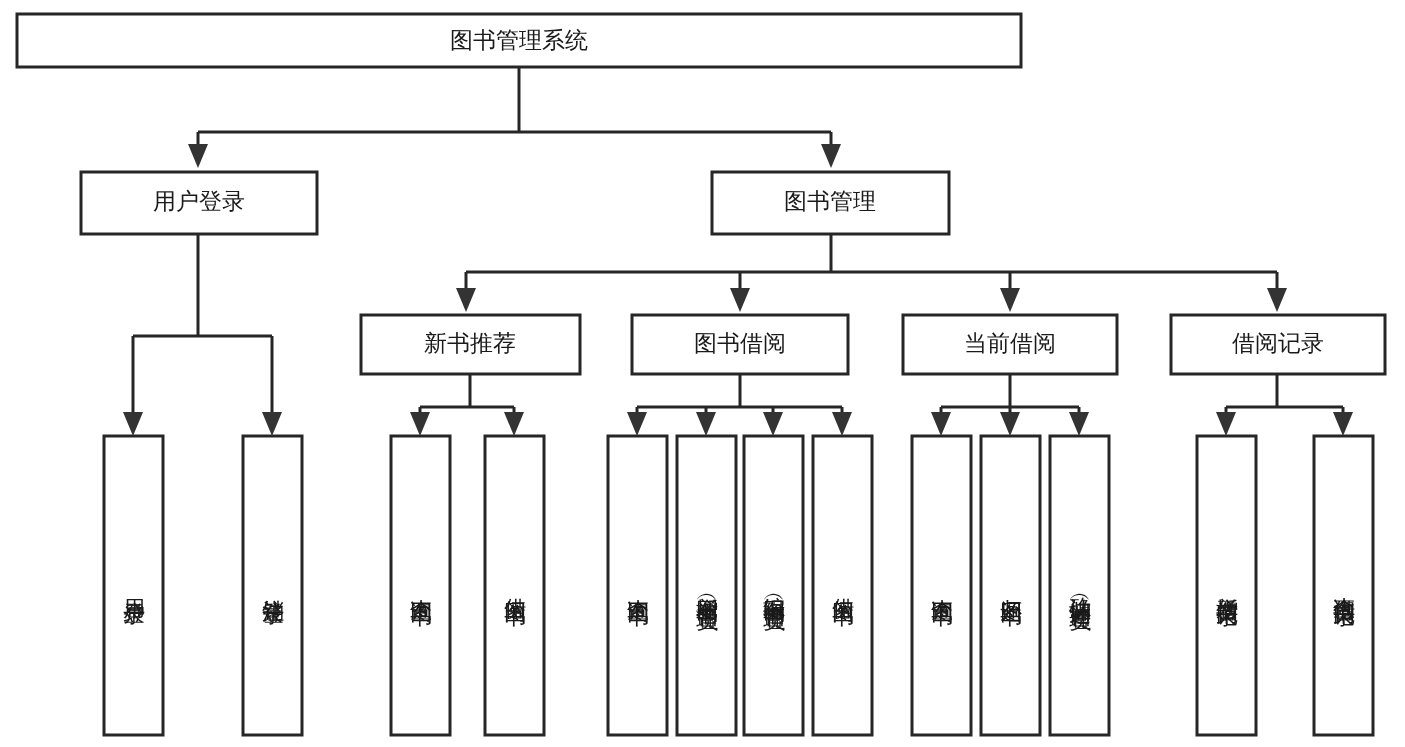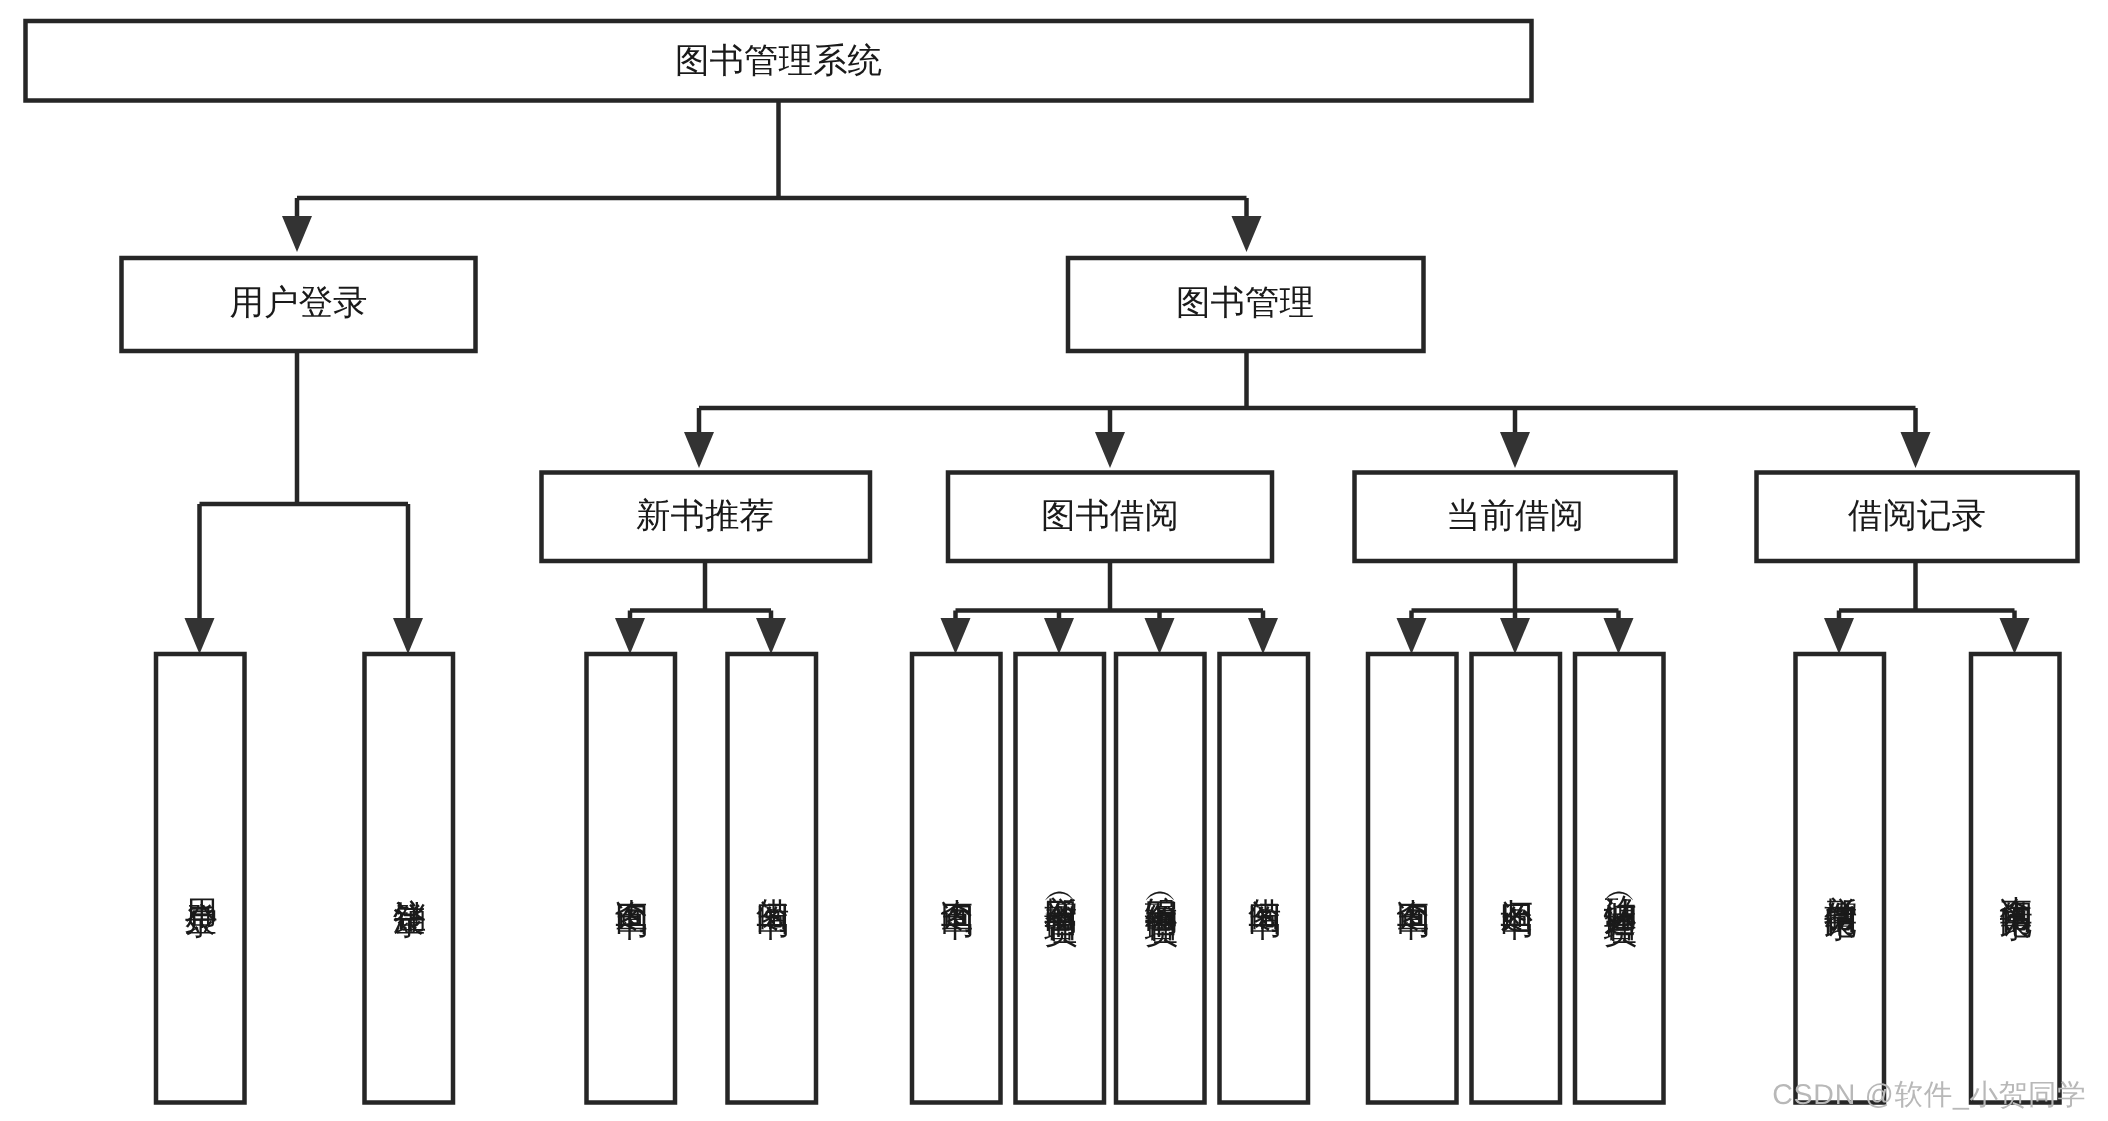--- a/index.html
+++ b/index.html
@@ -232,15 +232,14 @@
       <rect class="node-rect" x="1197" y="436" width="59" height="299"></rect>
       <text class="node-label vertical" x="1226" y="585">新增借阅记录</text>
     </g>
     <g>
       <rect class="node-rect" x="1314" y="436" width="59" height="299"></rect>
       <text class="node-label vertical" x="1343" y="585">查询借阅记录</text>
     </g>
 
   </svg>
 
-  <div class="watermark">CSDN @软件_小贺同学</div>
 
 </div>
 
 </body></html>

